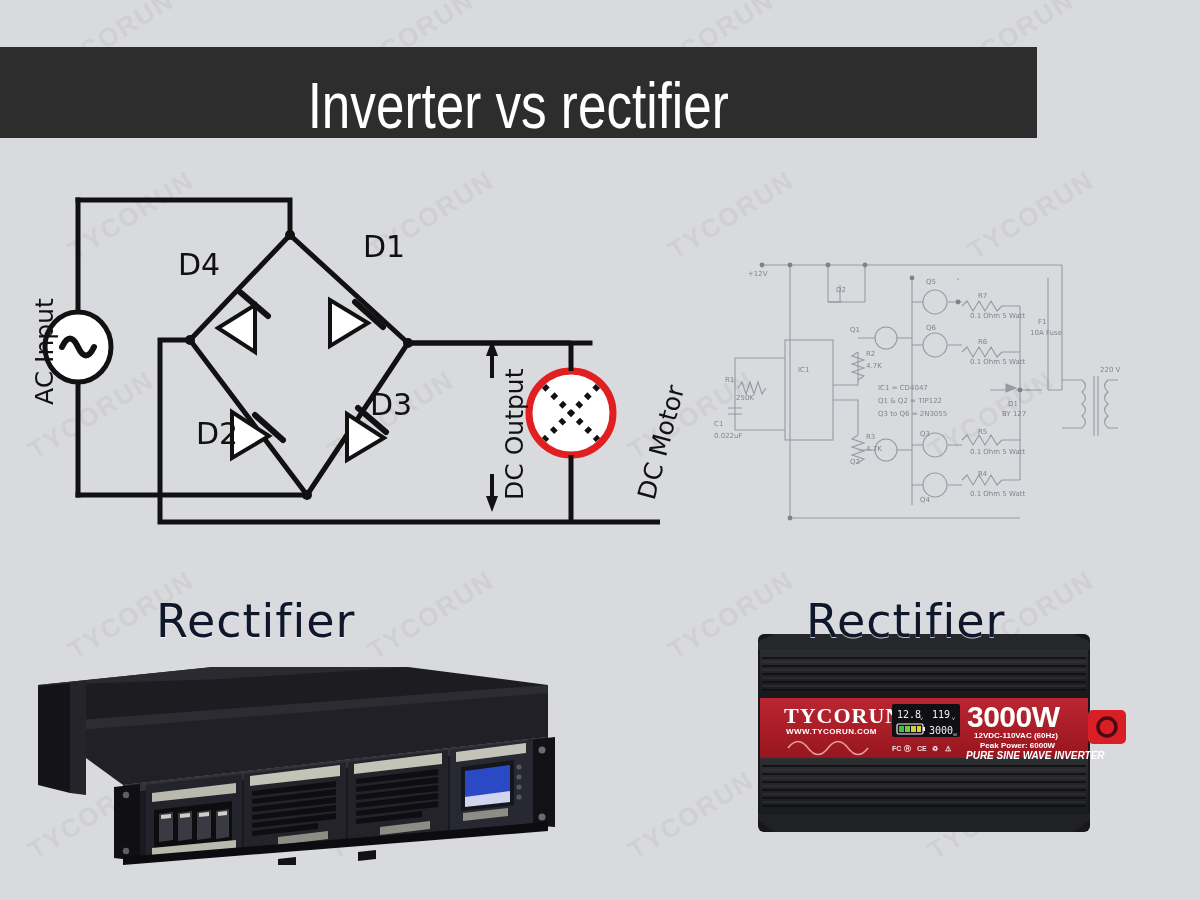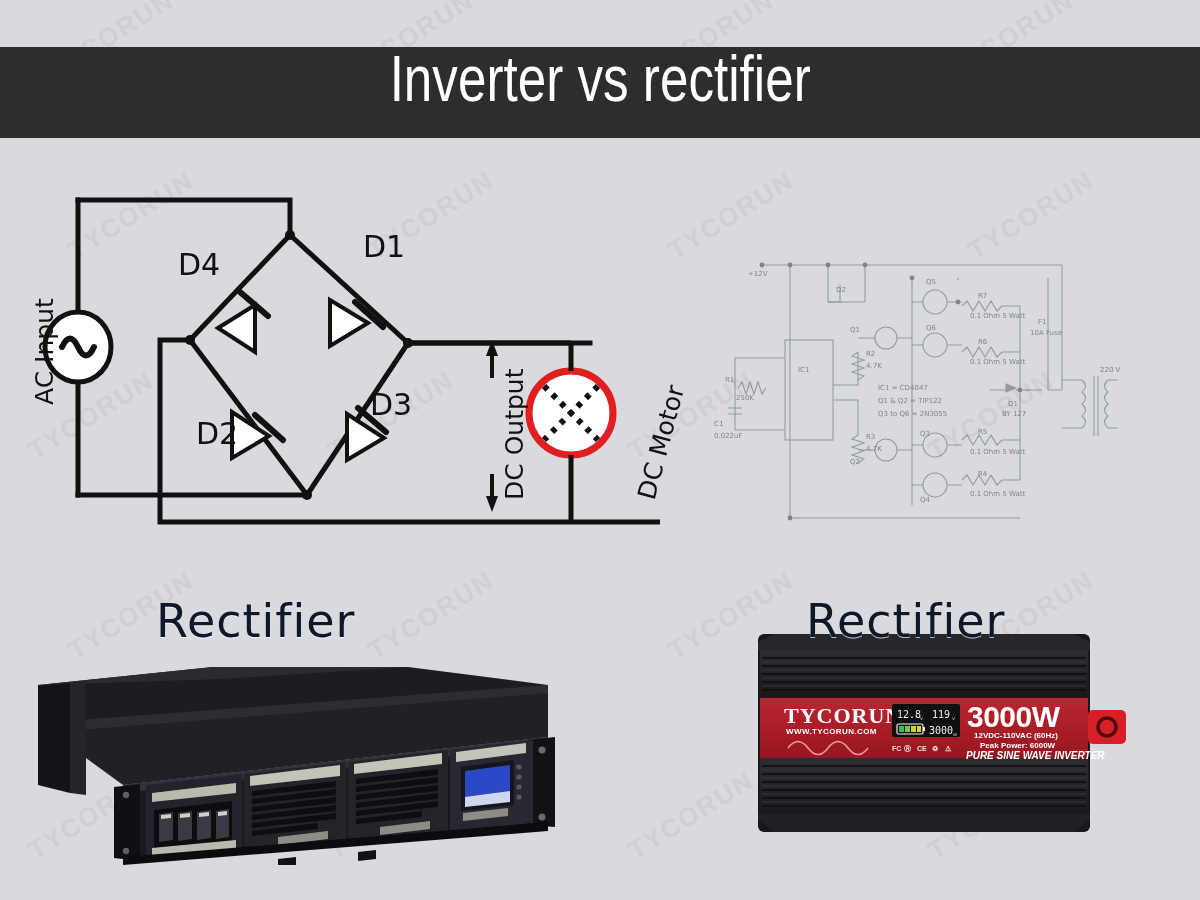--- a/index.html
+++ b/index.html
@@ -16,23 +16,23 @@
   .wm{
     position:absolute;
     font-family:"Liberation Sans",sans-serif;
     font-weight:700;font-size:26px;letter-spacing:2px;
     color:rgba(140,140,148,0.13);
     transform:rotate(-32deg);white-space:nowrap;
   }
 
   
   .header{
-    position:absolute;left:0;top:47px;width:1200px;height:91px;
+    position:absolute;left:0;top:47px;width:1037px;height:91px;
     background:#2d2d2d;z-index:5;
-    display:flex;align-items:flex-start;justify-content:center;
+    display:flex;align-items:flex-end;justify-content:center;
   }
   .header-title{
     color:#ffffff;
     font-family:"Liberation Sans Narrow","Liberation Sans",sans-serif;
     font-size:64px;font-weight:400;
     transform:scaleX(0.80);
     letter-spacing:0px;line-height:1;
     white-space:nowrap;
   }
   .caption{

